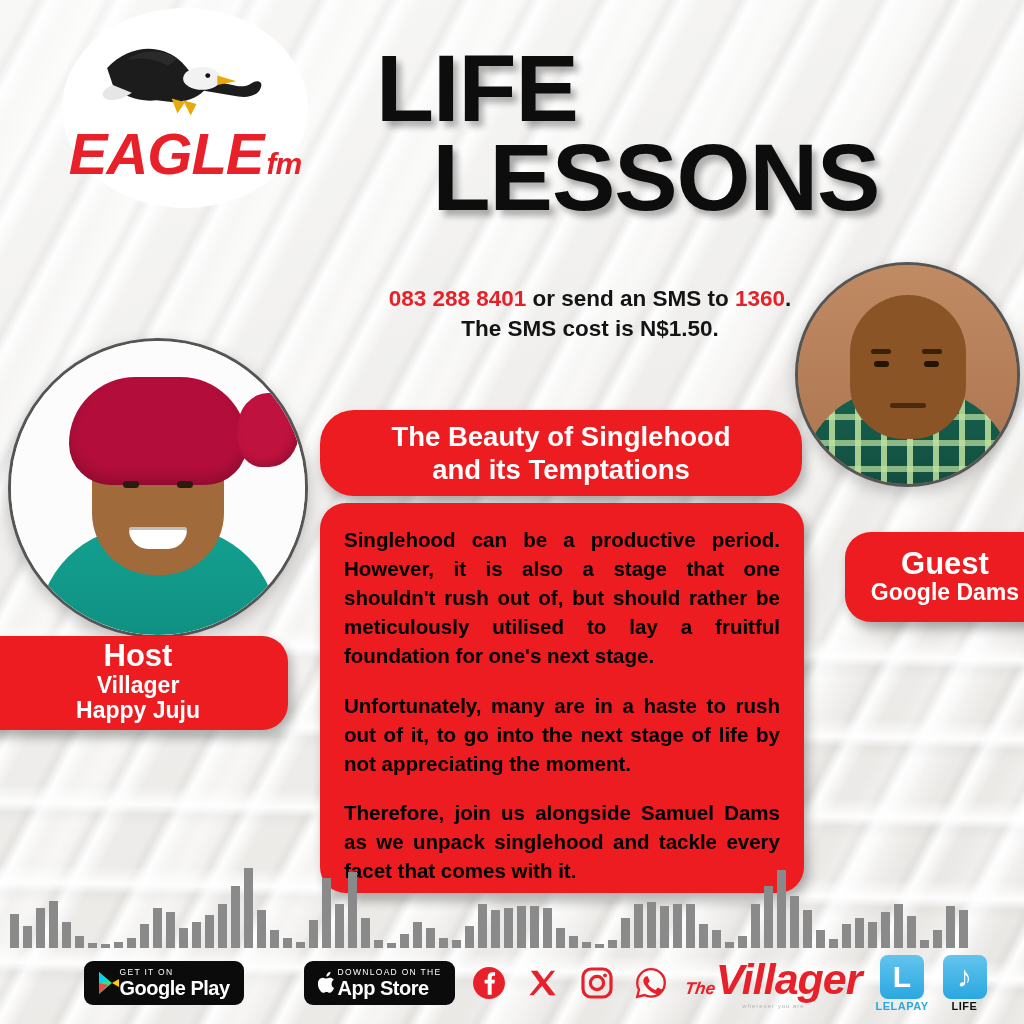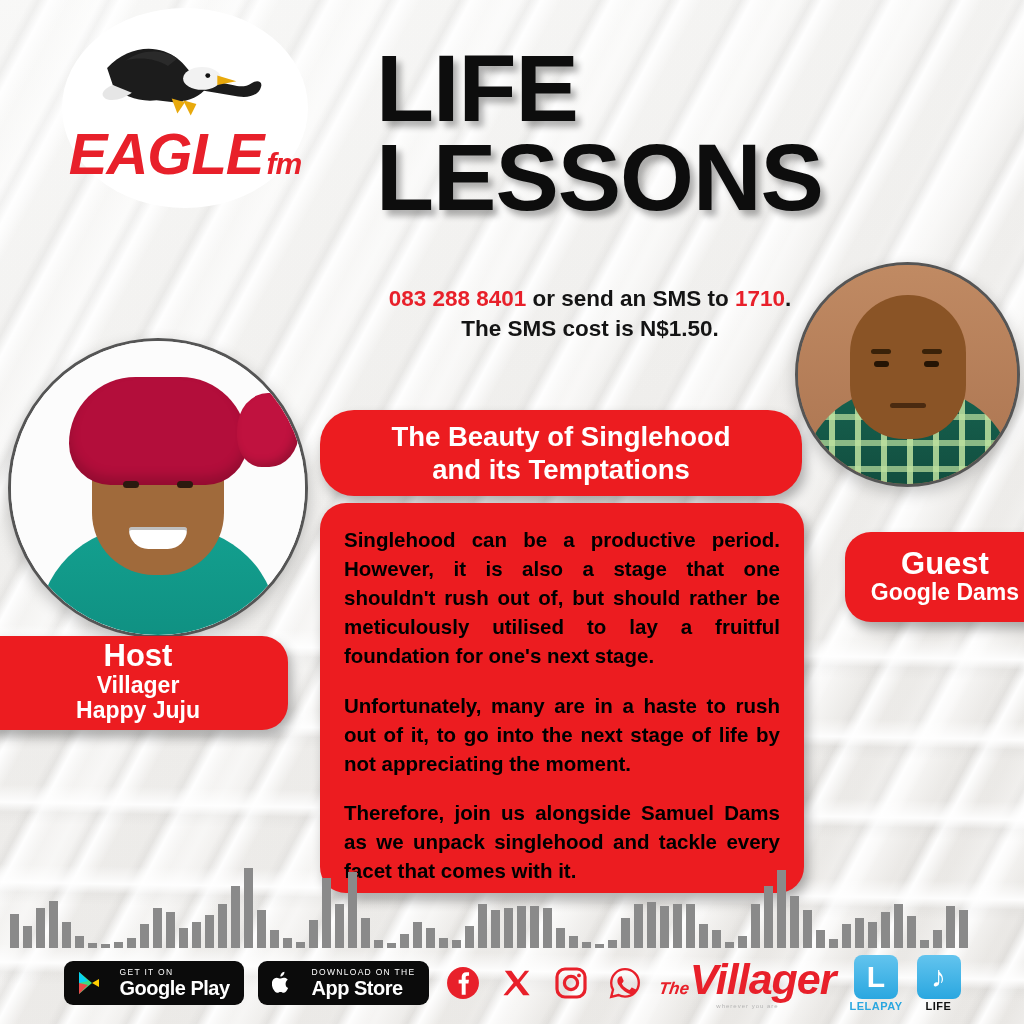--- a/index.html
+++ b/index.html
@@ -50,21 +50,21 @@
     display:flex;align-items:baseline;
   }
   .eagle-word .fm{font-size:30px;margin-left:3px;color:#e8202a;}
 
   
   .headline{
     position:absolute;left:376px;top:44px;width:560px;
     font-weight:bold;font-size:95px;line-height:0.94;color:#0d0d0d;
     letter-spacing:-1px;text-shadow:5px 6px 6px rgba(0,0,0,0.30);
   }
-  .headline .l2{display:block;}
+  .headline .l2{display:block;text-align:center;}
   .datetime{
     position:absolute;left:388px;top:238px;width:560px;
     font-weight:bold;font-size:36px;color:#111;
     display:flex;gap:18px;align-items:baseline;
   }
   .datetime .sep{font-weight:400;}
   .engage{
     position:absolute;left:330px;top:284px;width:520px;text-align:center;
     font-weight:bold;font-size:22.5px;line-height:1.33;color:#141414;
   }
@@ -160,21 +160,21 @@
   }
   .wave i{display:block;width:9px;background:#8a8a8a;flex:0 0 auto;}
 
   
   .footer{
     position:absolute;left:0;bottom:6px;width:1024px;height:70px;
     display:flex;align-items:center;justify-content:center;gap:14px;
   }
   .store{
     background:#0b0b0b;border-radius:9px;height:44px;display:flex;align-items:center;
-    gap:20px;padding:0 14px;color:#fff;
+    gap:0;padding:0 14px;color:#fff;margin-left:46px;
   }
   .store .gl{display:flex;flex-direction:column;line-height:1;}
   .store .small{font-size:8.5px;letter-spacing:1.3px;text-transform:uppercase;}
   .store .big{font-size:20px;font-weight:bold;letter-spacing:-0.5px;margin-top:2px;}
   .soc{width:40px;height:40px;display:flex;align-items:center;justify-content:center;}
   .villager{display:flex;flex-direction:column;align-items:center;line-height:1;}
   .villager .vrow{display:flex;align-items:baseline;}
   .villager .the{font-weight:bold;font-style:italic;font-size:17px;color:#e8202a;transform:skewX(-8deg);}
   .villager .vill{font-weight:bold;font-style:italic;font-size:43px;color:#e8202a;letter-spacing:-1px;}
   .villager .tag{font-size:6px;color:#b4b4b4;letter-spacing:1px;margin-top:2px;}
@@ -208,21 +208,21 @@
   </div>
 
   <div class="headline">
     <span>LIFE</span>
     <span class="l2">LESSONS</span>
   </div>
 
 
   <div class="engage">
     <div>
-      <span class="hot">083 288 8401</span><span> or send an SMS to </span><span class="hot">1710</span><span>.</span>
+      <span class="hot">083 288 8401</span><span> or send an SMS to </span><span class="hot">1360</span><span>.</span>
     </div>
     <div>The SMS cost is N$1.50.</div>
   </div>
 
   <div class="photo photo-host">
     <div class="h-bg"></div>
     <div class="h-shoulders"></div>
     <div class="h-neck"></div>
     <div class="h-face"></div>
     <div class="h-wrap"></div>

